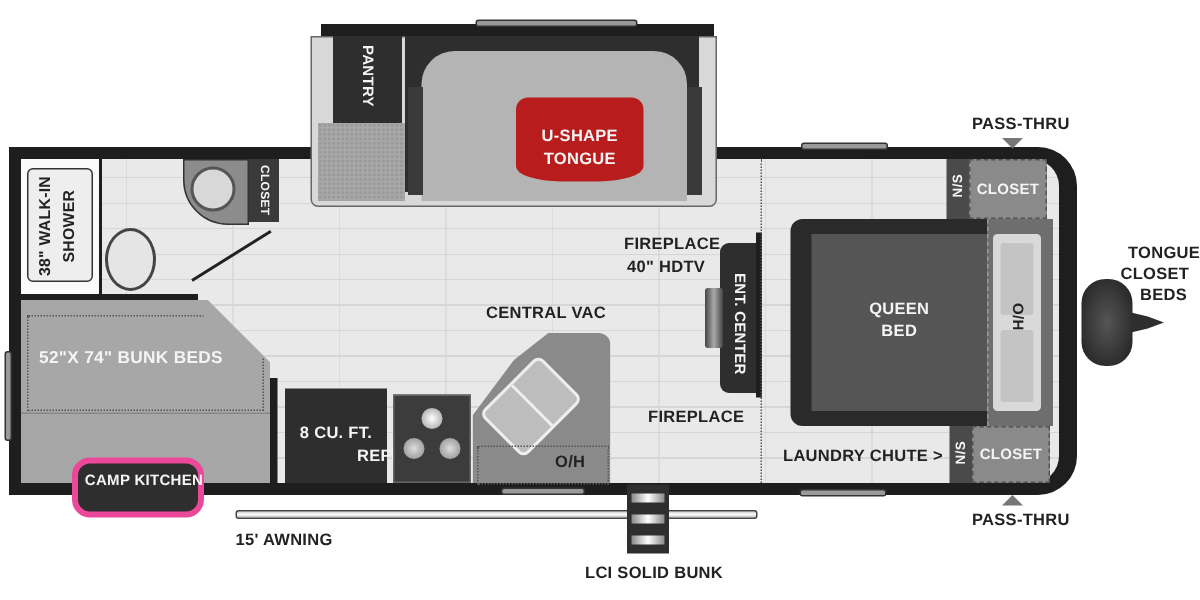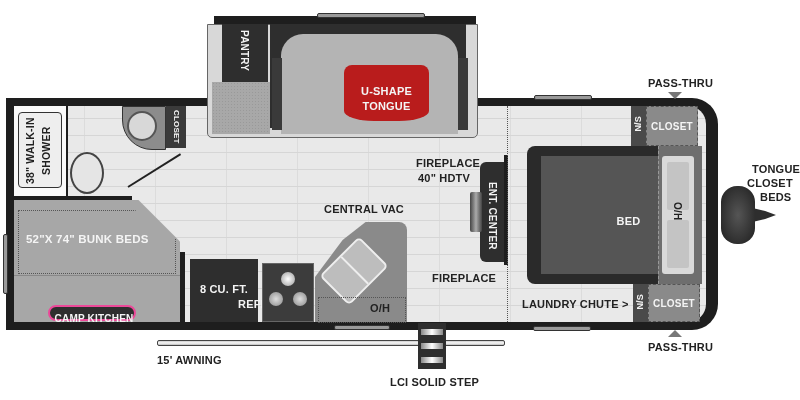--- a/index.html
+++ b/index.html
@@ -65,21 +65,21 @@
 
 <div class="abs" style="left:128px; top:186px; width:62px; height:2px; background:#222; transform:rotate(-32deg); transform-origin:left center;"></div>
 
 <div class="abs" style="left:14px; top:200px; width:166px; height:122px; background:#a7a7a7; clip-path:polygon(0 0, 75% 0, 100% 34%, 100% 100%, 0 100%);">
 </div>
 <div class="abs" style="left:18px; top:210px; width:158px; height:64px; border:1px dotted #555; clip-path:polygon(0 0, 74% 0, 100% 45%, 100% 100%, 0 100%);"></div>
 <div class="lbl lbl-w" style="left:26px; top:233px; font-size:11.5px;">52"X 74" BUNK BEDS</div>
 <div class="abs" style="left:14px; top:275px; width:166px; height:1px; background:#888;"></div>
 <div class="abs" style="left:180px; top:252px; width:5px; height:70px; background:#1e1e1e;"></div>
 
-<div class="abs" style="left:48px; top:305px; width:88px; height:16px; background:#2e2e2e; border:2px solid #ec4899; border-radius:12px;">
+<div class="abs" style="left:48px; top:305px; width:88px; height:40px; background:#2e2e2e; border:4px solid #ec4899; border-radius:12px;">
   <div class="lbl lbl-w" style="left:0; width:88px; top:5px; font-size:10px;">CAMP KITCHEN</div>
 </div>
 
 <div class="abs" style="left:3px; top:234px; width:5px; height:60px; background:#9a9a9a; border:1px solid #333; border-radius:2px;"></div>
 
 <div class="abs" style="left:190px; top:259px; width:68px; height:63px; background:#2e2e2e;">
   <div class="lbl lbl-w" style="left:0; width:68px; top:24px;">8 CU. FT.</div>
   <div class="lbl lbl-w" style="left:0; width:68px; top:39px;padding-left:48px;">REFER</div>
 </div>
 
@@ -102,21 +102,22 @@
 <div class="abs" style="left:480px; top:162px; width:24px; height:100px; background:#2e2e2e; border-radius:6px 0 0 6px;">
   <div class="lbl lbl-w vert" style="left:6px; top:20px; font-size:10px;">ENT. CENTER</div>
 </div>
 <div class="abs" style="left:470px; top:192px; width:12px; height:40px; background:linear-gradient(90deg, #444, #aaa, #444); border-radius:2px;"></div>
 <div class="abs" style="left:504px; top:155px; width:4px; height:110px; background:#1e1e1e;"></div>
 <div class="lbl" style="left:432px; top:272px;text-align:right;">FIREPLACE</div>
 <div class="abs" style="left:507px; top:106px; width:0; height:216px; border-left:1px dotted #555;"></div>
 
 <div class="abs" style="left:527px; top:146px; width:174px; height:138px; background:#2a2a2a; border-radius:8px;"></div>
 <div class="abs" style="left:541px; top:156px; width:117px; height:118px; background:#555555;">
-  <div class="lbl lbl-w" style="left:0; width:117px; top:59px;margin-left:29px;">BED</div>
+  <div class="lbl lbl-w" style="left:0; width:117px; top:44px;">QUEEN</div>
+  <div class="lbl lbl-w" style="left:0; width:117px; top:59px;">BED</div>
 </div>
 <div class="abs" style="left:658px; top:146px; width:44px; height:138px; background:#6e6e6e; border-left:1px dashed #999;"></div>
 <div class="abs" style="left:662px; top:156px; width:32px; height:118px; background:#d9d9d9; border-radius:3px;">
   <div class="abs" style="left:5px; top:6px; width:22px; height:48px; background:#c4c4c4; border-radius:2px;"></div>
   <div class="abs" style="left:5px; top:64px; width:22px; height:48px; background:#c4c4c4; border-radius:2px;"></div>
   <div class="lbl vert" style="left:9px; top:46px; font-size:10px;">O/H</div>
 </div>
 
 <div class="abs" style="left:631px; top:106px; width:15px; height:40px; background:#4a4a4a;">
   <div class="lbl lbl-w vert-up" style="left:1px; top:10px; font-size:9px;">N/S</div>
@@ -148,15 +149,15 @@
 <div class="lbl" style="left:760px; top:191px;">BEDS</div>
 
 <div class="abs" style="left:157px; top:340px; width:348px; height:6px; background:linear-gradient(#ccc, #fafafa, #bbb); border:1px solid #444; border-radius:2px;"></div>
 <div class="lbl" style="left:157px; top:354px;">15' AWNING</div>
 
 <div class="abs" style="left:418px; top:323px; width:28px; height:46px; background:#2e2e2e;">
   <div class="abs" style="left:3px; top:6px; width:22px; height:6px; background:linear-gradient(90deg,#888,#fff,#888);"></div>
   <div class="abs" style="left:3px; top:20px; width:22px; height:6px; background:linear-gradient(90deg,#888,#fff,#888);"></div>
   <div class="abs" style="left:3px; top:34px; width:22px; height:6px; background:linear-gradient(90deg,#888,#fff,#888);"></div>
 </div>
-<div class="lbl" style="left:390px; top:376px;">LCI SOLID STEP</div>
+<div class="lbl" style="left:390px; top:376px;">LCI SOLID BUNK</div>
 
 <div class="abs" style="left:334px; top:325px; width:56px; height:5px; background:#9a9a9a; border:1px solid #333; border-radius:2px;"></div>
 
 </body></html>

